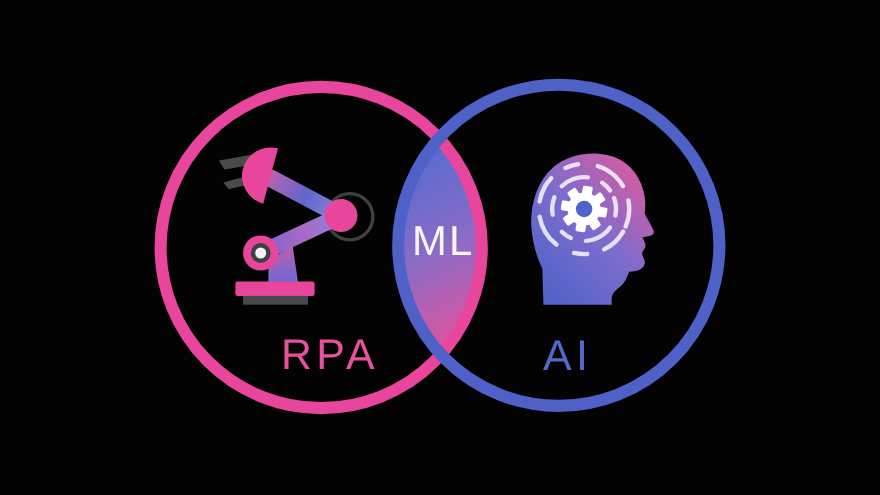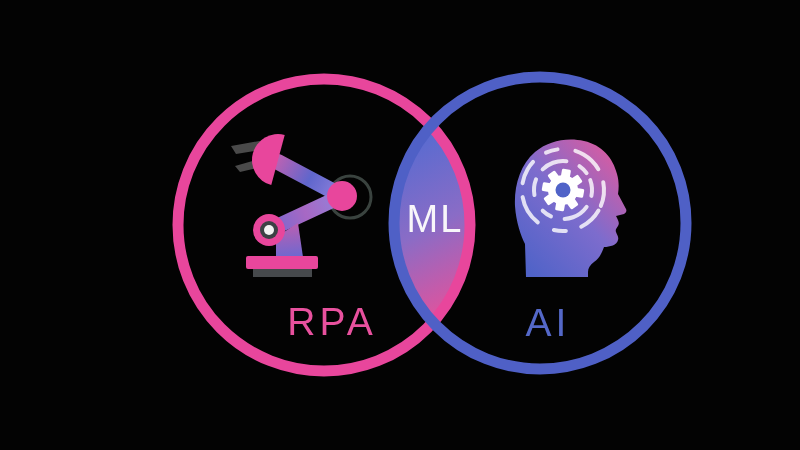--- a/index.html
+++ b/index.html
@@ -2,21 +2,21 @@
 <html><head>
 <meta charset="utf-8">
 <style>
   html, body { margin: 0; padding: 0; }
   body {
     width: 800px; height: 450px;
     background: #030303;
     overflow: hidden;
     font-family: "Liberation Sans", "DejaVu Sans", sans-serif;
   }
-  .stage { width: 640px; height: 450px; position: relative; margin-left: 32px; }
+  .stage { width: 640px; height: 450px; position: relative; }
   svg { display: block; }
   text {
     font-family: "Liberation Sans", "DejaVu Sans", sans-serif;
     font-weight: 300;
   }
   .set-label { font-size: 39px; letter-spacing: 4px; }
   .ml-label  { font-size: 38px; letter-spacing: 2px; }
 </style>
 </head>
 <body>

